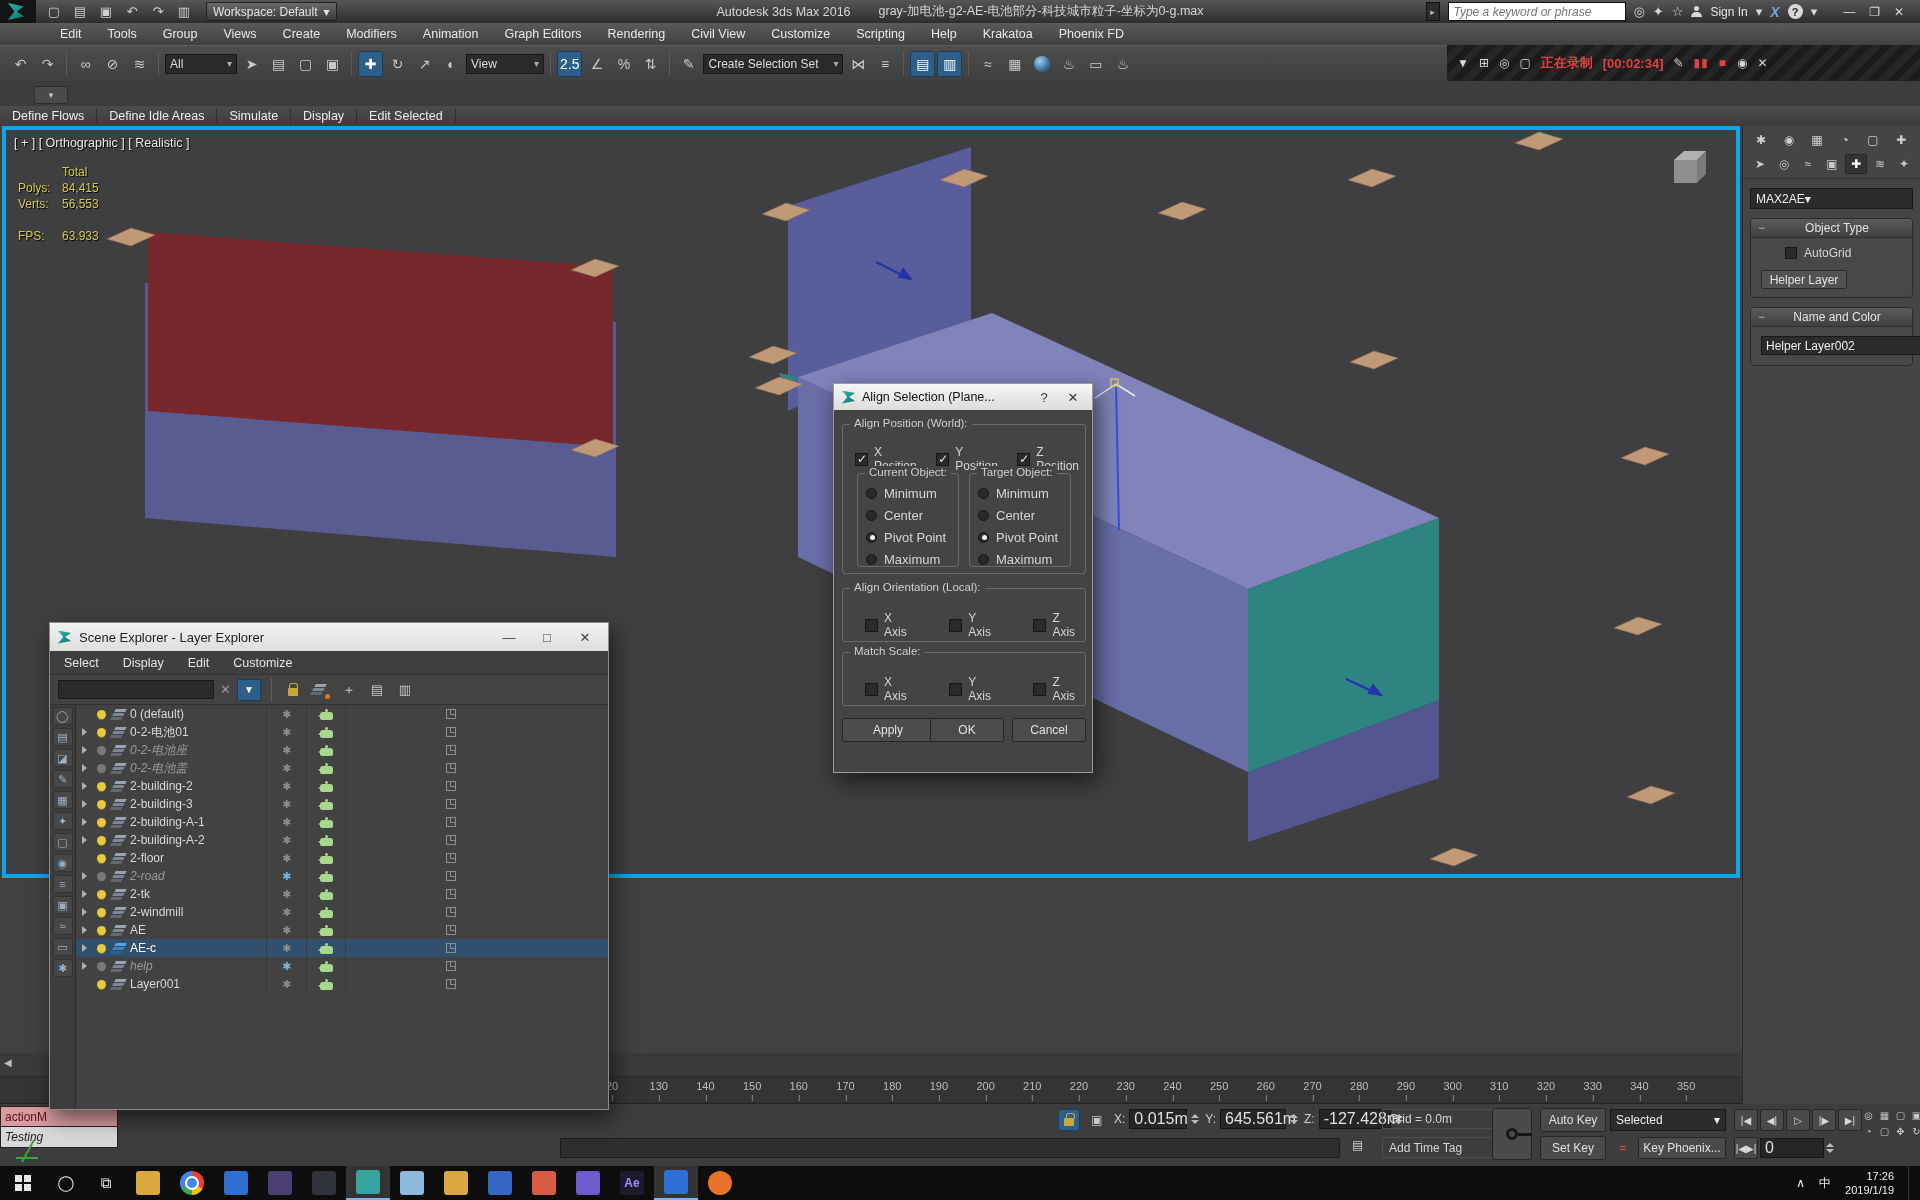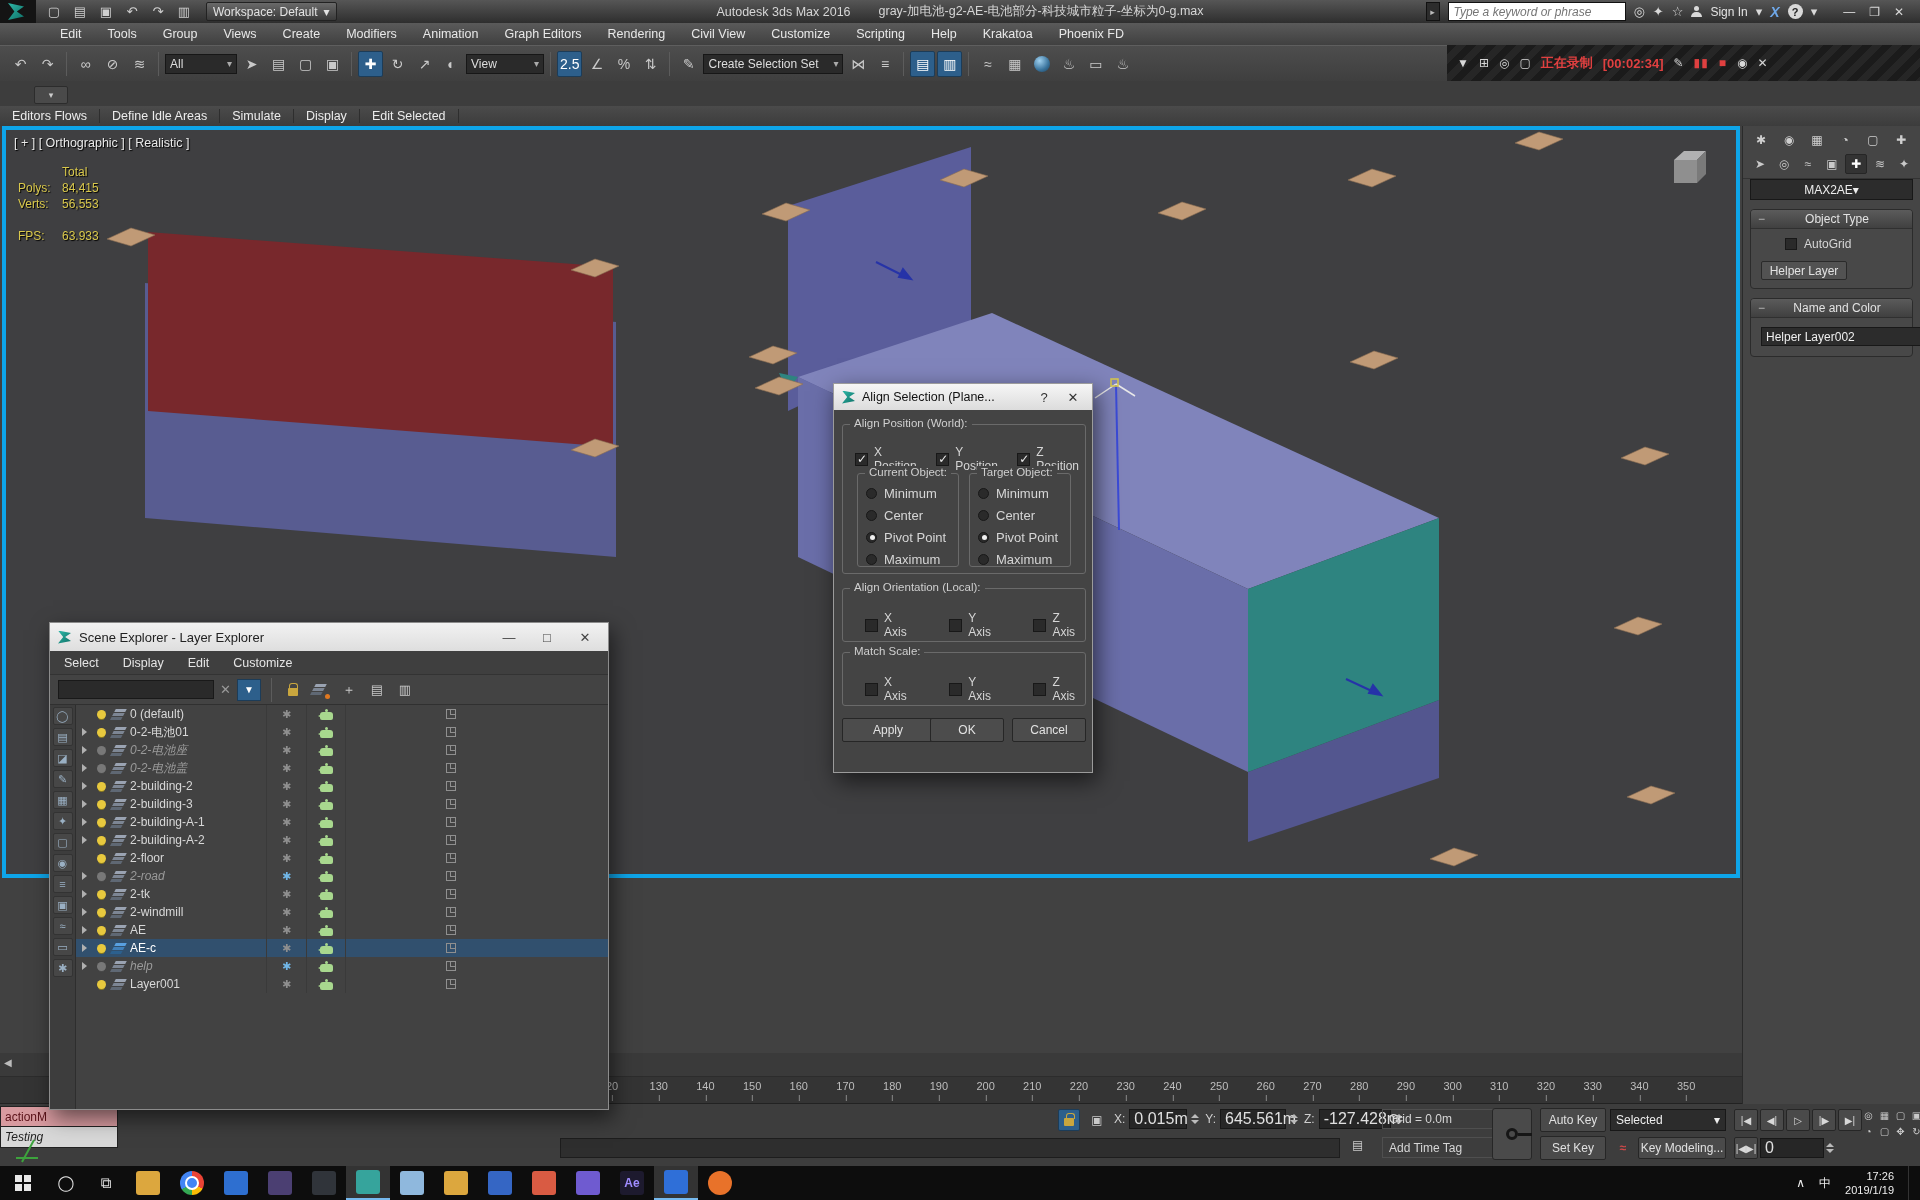--- a/index.html
+++ b/index.html
@@ -125,21 +125,21 @@
   .boxic { width:10px; height:10px; border:1px solid #8f8f8f; position:relative; }
   .boxic::after { content:''; position:absolute; right:0; top:0; width:4px; height:4px; border-left:1px solid #8f8f8f; border-bottom:1px solid #8f8f8f; }
 
   
   #cmdpanel { position:absolute; left:1742px; top:126px; width:178px; height:978px; background:#454545; border-left:1px solid #2a2a2a; }
   .cp-tabs { display:flex; gap:4px; padding:4px 4px 2px 6px; }
   .cp-tab { width:24px; height:20px; display:flex; align-items:center; justify-content:center; color:#cfcfcf; font-size:12px; border-radius:2px; }
   .cp-cats { display:flex; gap:2px; padding:2px 4px 4px 6px; border-bottom:1px solid #333; }
   .cp-cat { width:22px; height:20px; display:flex; align-items:center; justify-content:center; color:#c9c9c9; font-size:12px; border-radius:2px; }
   .cp-cat.f-active { background:#333; border:1px solid #262626; color:#fff; }
-  .cp-select { margin:0 7px 4px 7px; height:21px; background:#2c2c2c; border:1px solid #181818; display:flex; align-items:center; justify-content:center; padding:0 5px; color:#eee; }
+  .cp-select { margin:9px 7px 4px 7px; height:21px; background:#2c2c2c; border:1px solid #181818; display:flex; align-items:center; justify-content:flex-start; padding:0 5px; color:#eee; }
   .rollout { margin:9px 7px 0 7px; border:1px solid #2b2b2b; border-radius:4px; background:#484848; padding-bottom:8px; }
   .roll-h { height:19px; background:linear-gradient(#5b5b5b,#404040); border-bottom:1px solid #303030; border-radius:3px 3px 0 0; display:flex; align-items:center; color:#e2e2e2; font-size:12px; padding:0 7px; gap:4px; }
   .roll-h .minus { color:#bbb; }
   .roll-h .rl { flex:1; text-align:center; }
   .cp-chkrow { display:flex; align-items:center; gap:7px; padding:8px 0 4px 34px; color:#d6d6d6; }
   .cp-chkbox { width:12px; height:12px; background:#2a2a2a; border:1px solid #181818; }
   .cp-btn { margin:6px 0 0 10px; width:86px; height:19px; background:#525252; border:1px solid #2a2a2a; border-radius:2px; color:#e2e2e2; display:flex; align-items:center; justify-content:center; font-size:12px; }
   .cp-namerow { display:flex; align-items:center; gap:5px; padding:9px 8px 2px 10px; }
   #cp-name { flex:1; height:19px; background:#2c2c2c; border:1px solid #181818; color:#eee; padding:0 4px; font-size:12px; font-family:"Liberation Sans",sans-serif; }
 
@@ -323,21 +323,21 @@
   <span class="rec-red" data-name="recorder-stop-icon">■</span>
   <span class="rec-ic" data-name="recorder-camera-icon">◉</span>
   <span class="rec-ic" data-name="recorder-close-icon">✕</span>
 </div>
 
 <div id="ribbontabs" data-name="ribbon-tabs">
   <span class="rtab-dd" data-name="ribbon-minimize-icon">▾</span>
 </div>
 <div id="ribbonsub" data-name="ribbon-panel-row">
 
-<span class="rsub" data-name="ribbon-panel-item">Editors Flows</span>
+<span class="rsub" data-name="ribbon-panel-item">Define Flows</span>
     <span class="rsub" data-name="ribbon-panel-item">Define Idle Areas</span>
     <span class="rsub" data-name="ribbon-panel-item">Simulate</span>
     <span class="rsub" data-name="ribbon-panel-item">Display</span>
     <span class="rsub" data-name="ribbon-panel-item">Edit Selected</span>
   </div>
 
 <div id="viewport" data-name="viewport">
   <svg id="scene" width="1736" height="924" data-name="scene-3d-render">
 
     <polygon points="139,153 610,192 610,427 139,388" fill="#585c91"></polygon>
@@ -1007,21 +1007,21 @@
   <span class="keybtn" data-name="set-keys-button">
       <span class="keyic"></span>
     </span>
   <span class="skbtn" style="left:1540px; top:4px;" data-name="auto-key-button">Auto Key</span>
   <span class="skbtn" style="left:1540px; top:32px;" data-name="set-key-button">Set Key</span>
   <span class="selset" data-name="selection-set-dropdown">
       <span>Selected</span>
       <span class="dd" data-name="chevron-down-icon">▾</span>
     </span>
   <span class="curvebtn" data-name="default-tangent-icon">≈</span>
-  <span class="kfbtn" data-name="key-filters-button">Key Modeling...</span>
+  <span class="kfbtn" data-name="key-filters-button">Key Phoenix...</span>
   <div class="pbrow" data-name="playback-controls">
     <span class="pbtn" data-name="go-to-start-button">|◀</span>
     <span class="pbtn" data-name="previous-frame-button">◀|</span>
     <span class="pbtn" data-name="play-button">▷</span>
     <span class="pbtn" data-name="next-frame-button">|▶</span>
     <span class="pbtn" data-name="go-to-end-button">▶|</span>
   </div>
   <div class="framerow" data-name="current-frame-controls">
     <span class="pbtn" data-name="key-mode-toggle-button">|◀▶|</span>
     <span class="fld framefld" data-name="current-frame-field">0</span>

